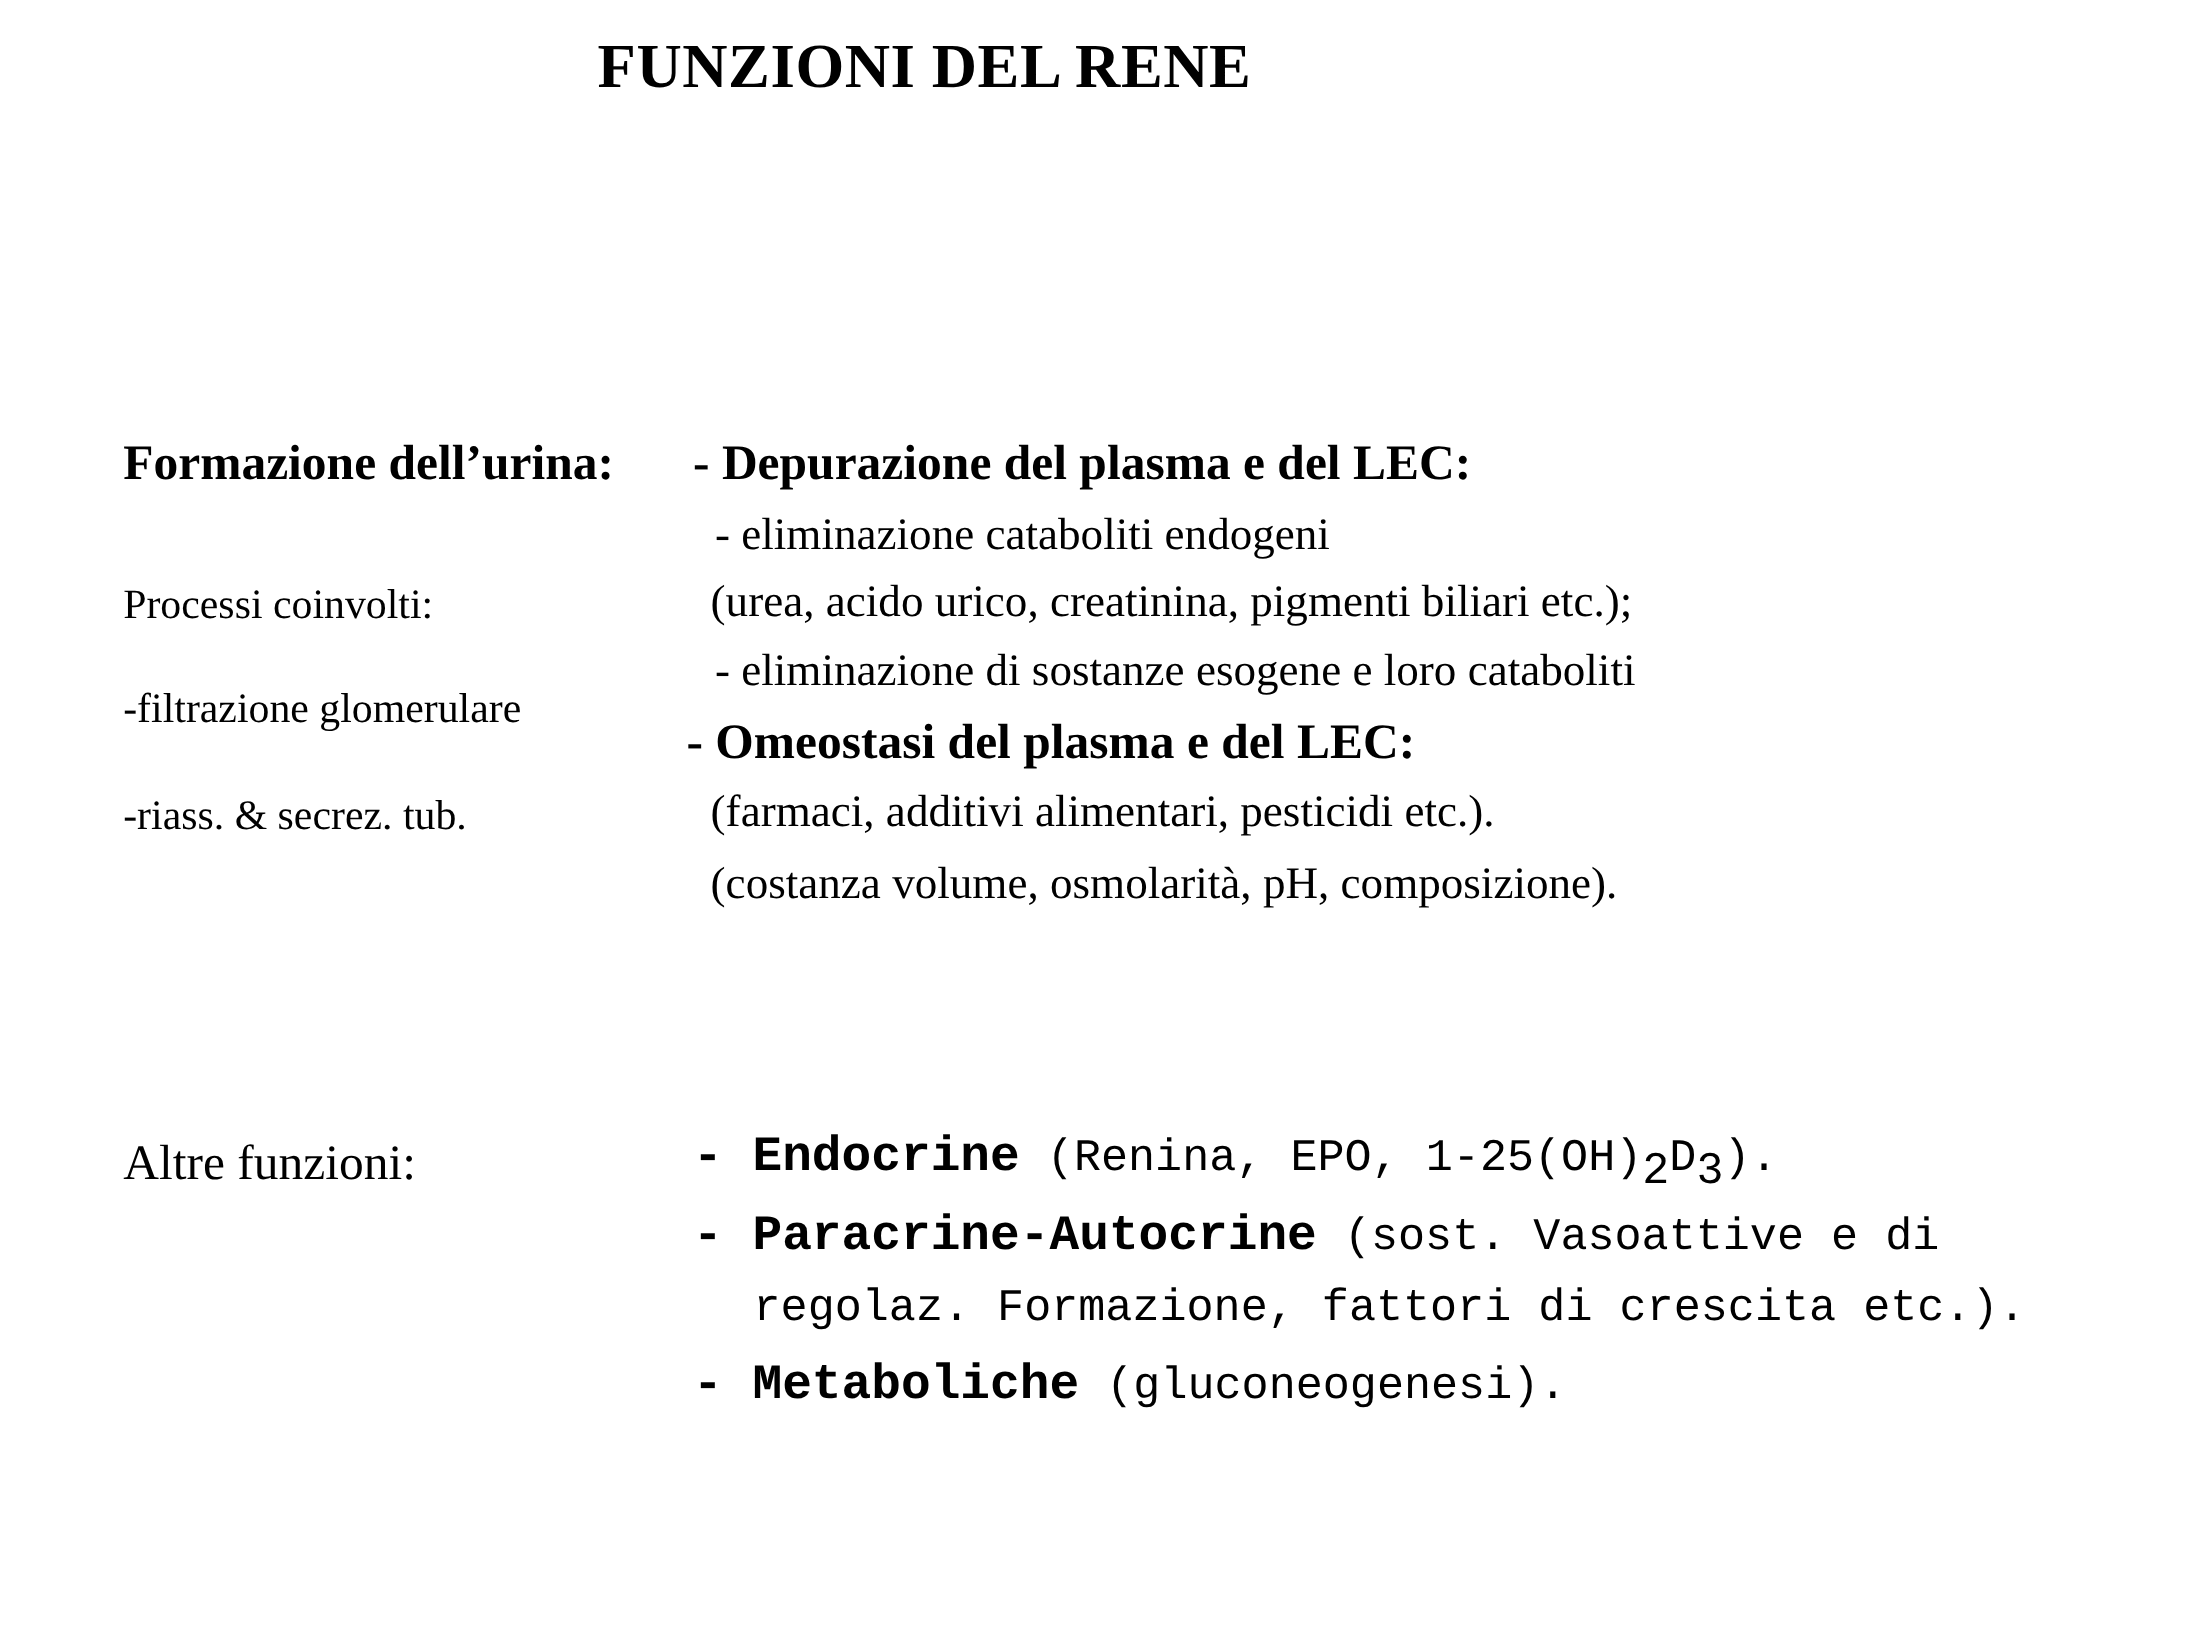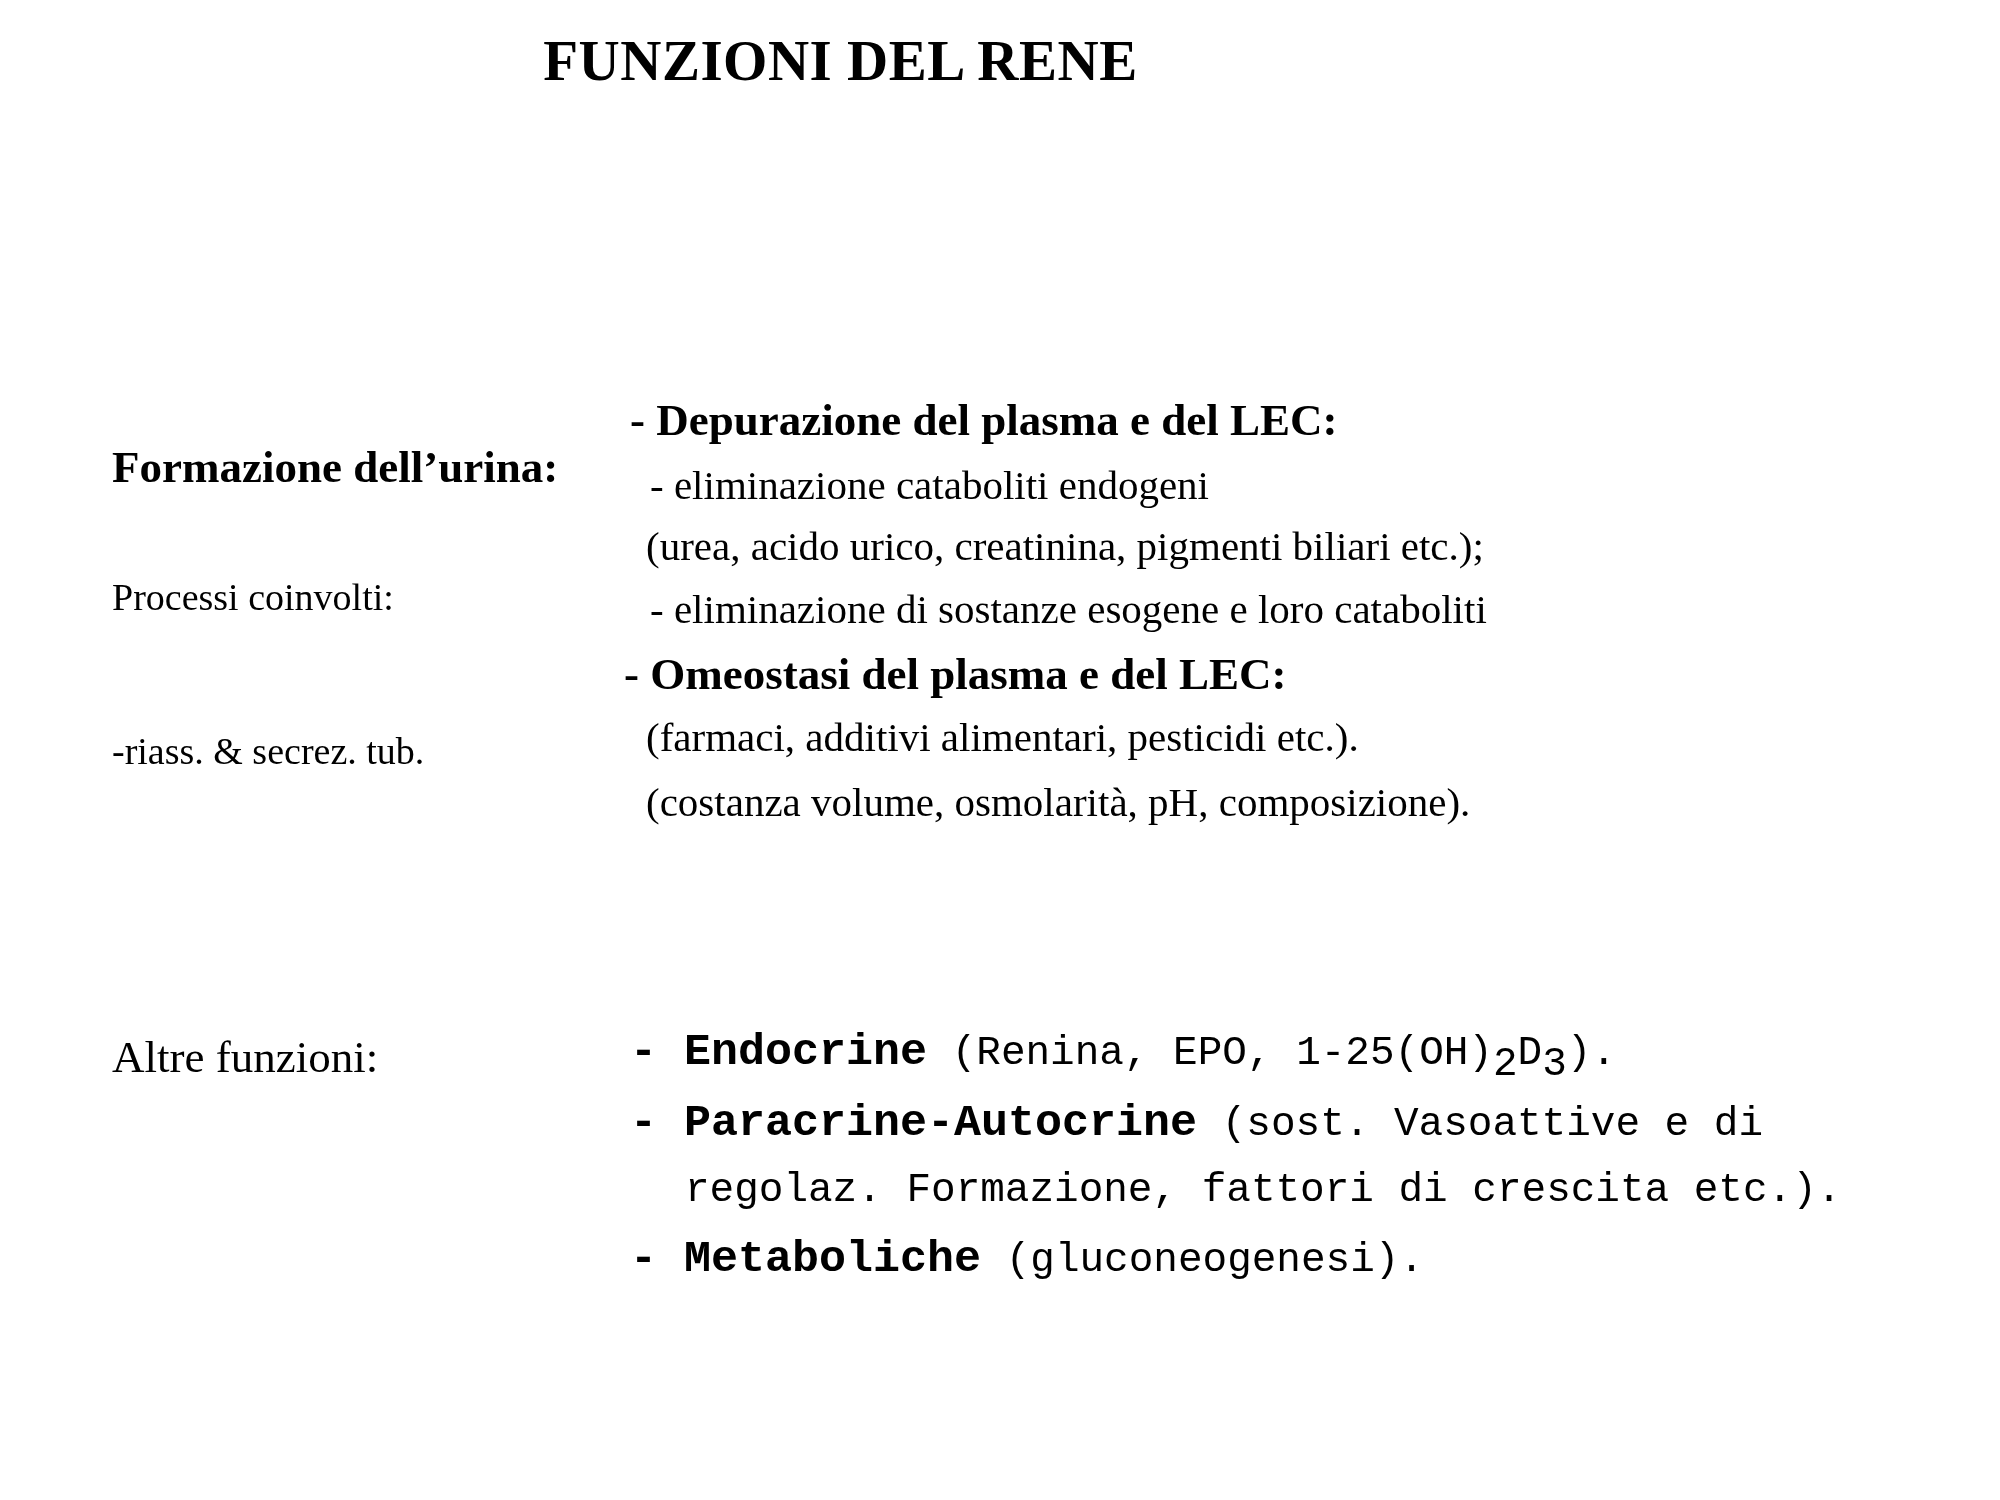--- a/index.html
+++ b/index.html
@@ -42,21 +42,20 @@
     position: absolute;
     left: 112px;
     top: 398px;
     width: 540px;
   }
   .lc-heading {
     font-size: 45px;
     font-weight: bold;
     line-height: 1.0;
     white-space: nowrap;
-    margin-top: 47px;
   }
   .lc-line {
     font-size: 38px;
     font-weight: normal;
     line-height: 1.0;
     white-space: nowrap;
   }
   .gap-processi { height: 88px; }
   .gap-filtr    { height: 56px; }
   .gap-riass    { height: 60px; }
@@ -139,20 +138,21 @@
   <div class="left-col">
 
     <div class="lc-heading">Formazione dell’urina:</div>
 
     <div class="gap-processi"></div>
 
     <div class="lc-line">Processi coinvolti:</div>
 
     <div class="gap-filtr"></div>
 
+    <div class="lc-line">-filtrazione glomerulare</div>
 
     <div class="gap-riass"></div>
 
     <div class="lc-line">-riass. &amp; secrez. tub.</div>
   </div>
 
   <div class="right-col">
 
     <div class="rc-row rc-bold-head r-head-1">
       <span class="dash">-</span>&nbsp;<span>Depurazione del plasma e del LEC:</span>

